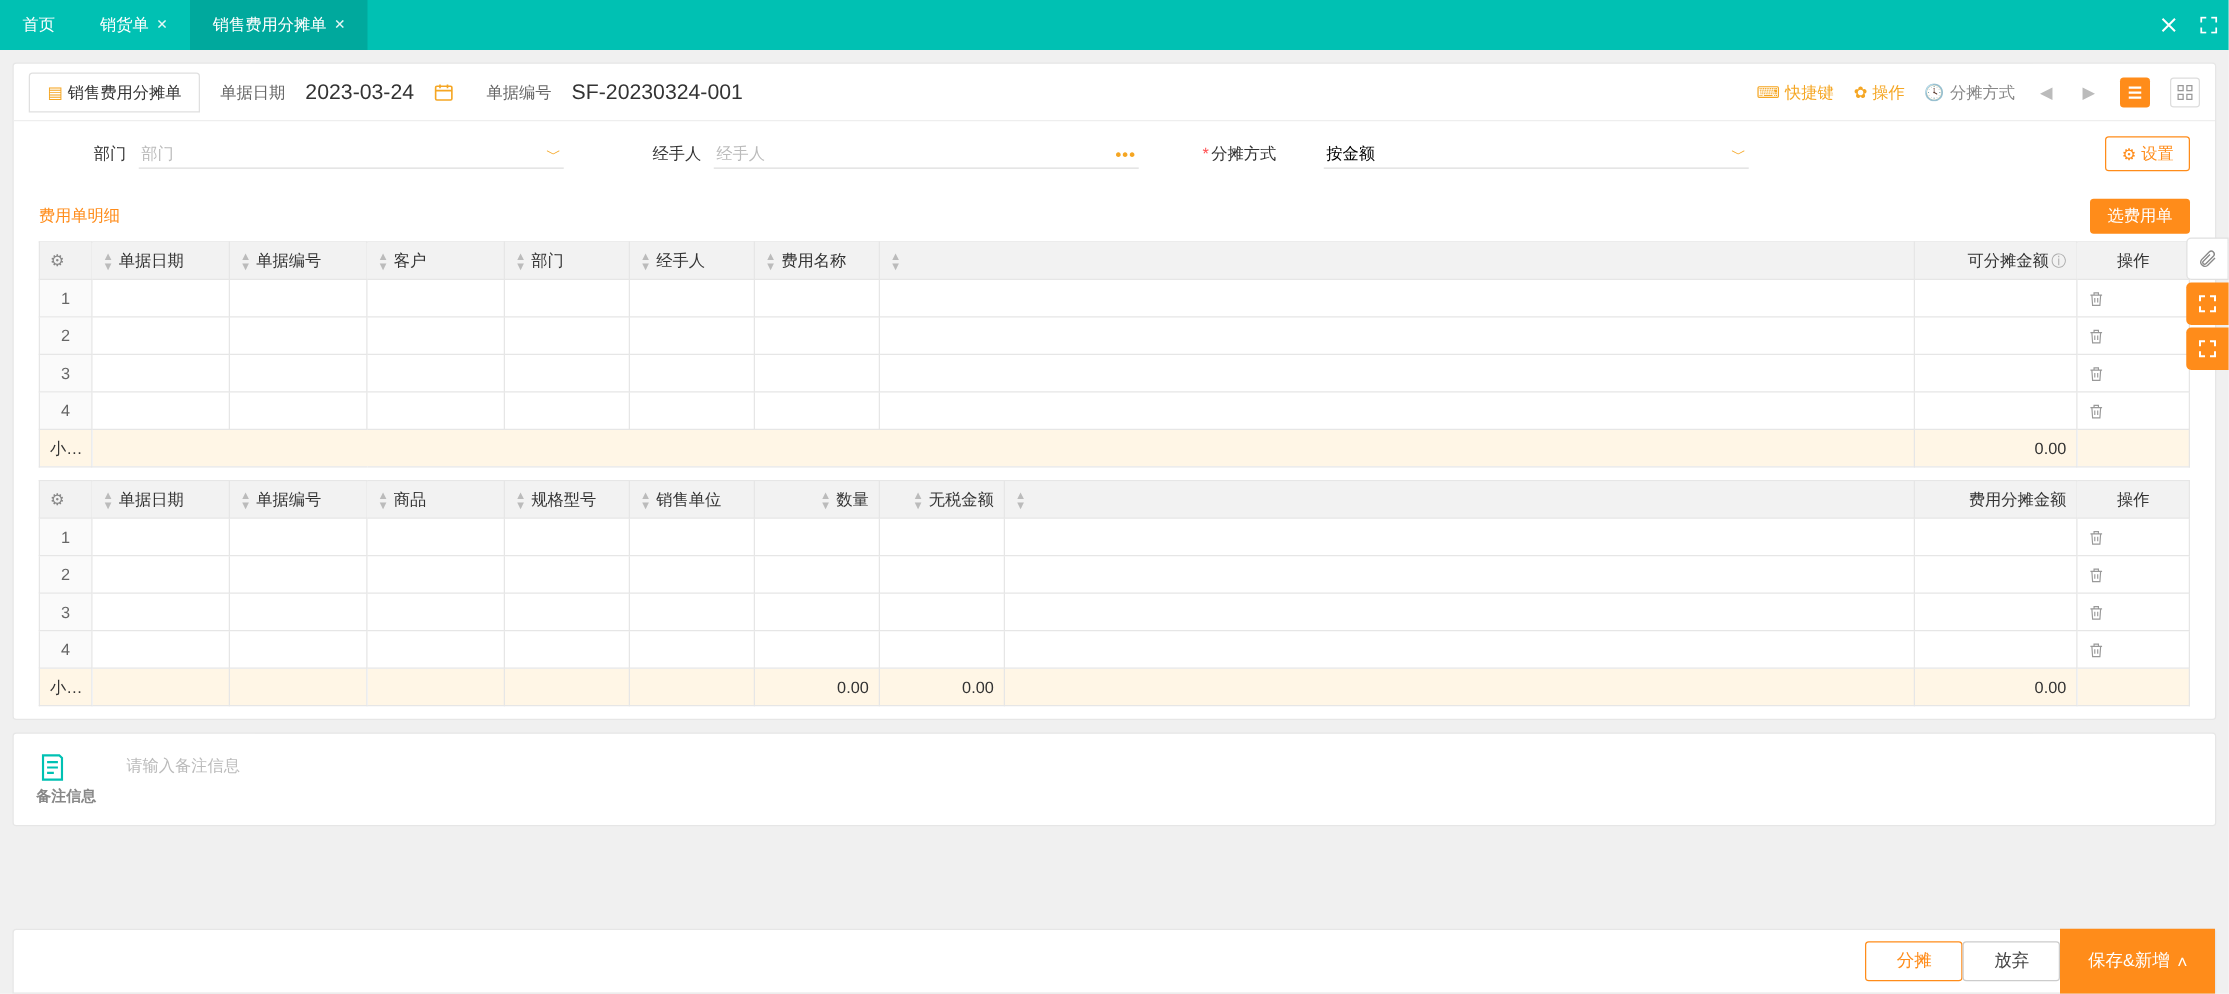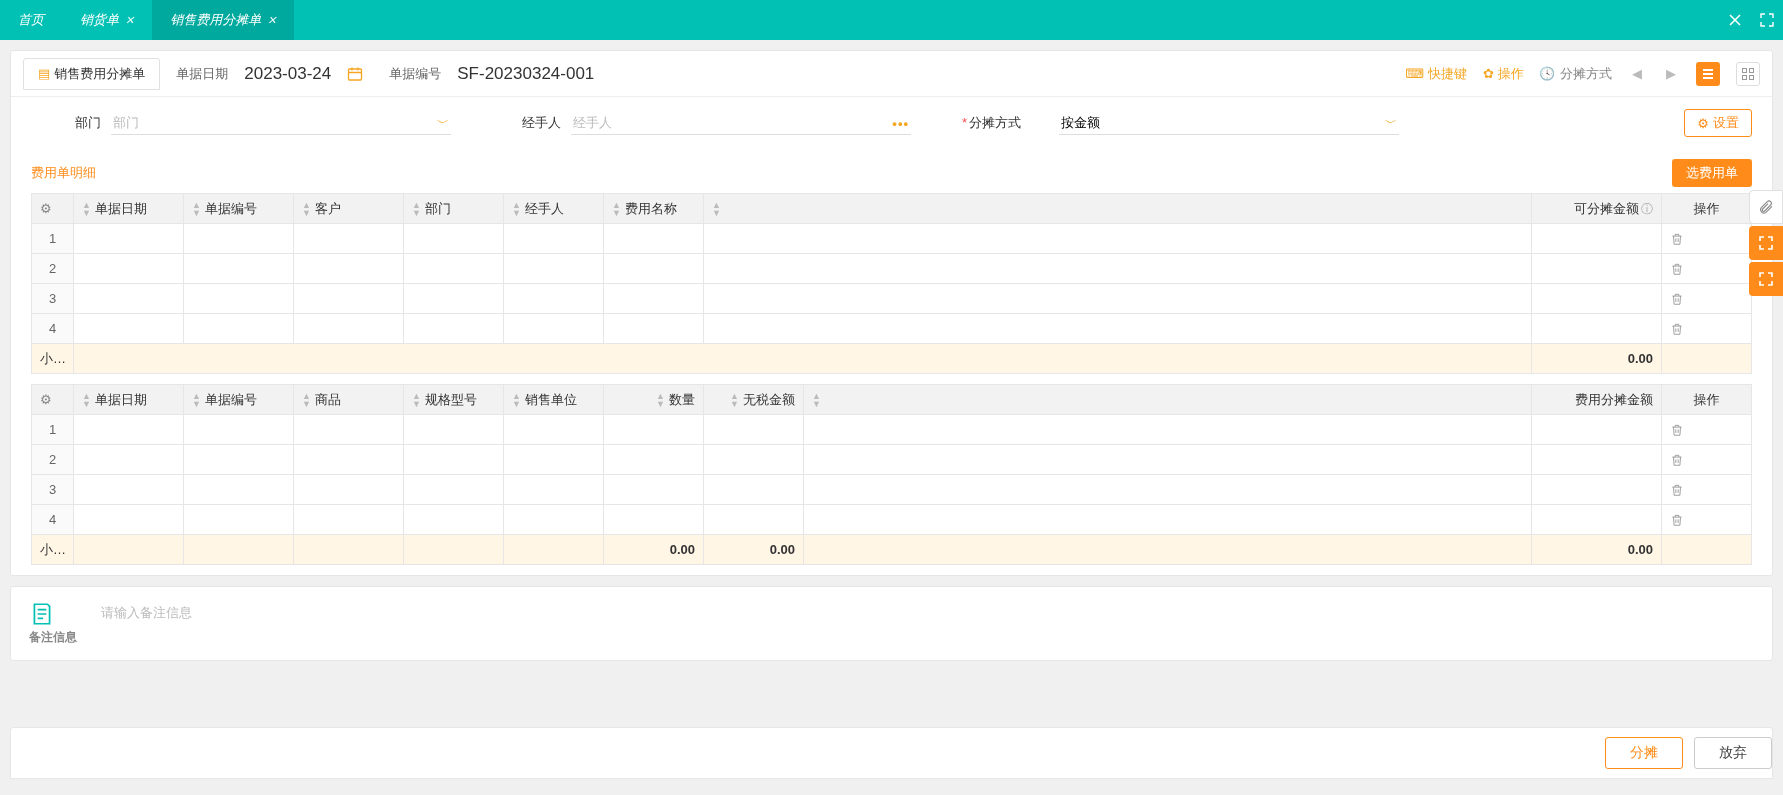--- a/index.html
+++ b/index.html
@@ -1,20 +1,20 @@
 <!DOCTYPE html>
 <html><head>
 <meta charset="utf-8">
 <style>
 * { margin:0; padding:0; box-sizing:border-box; font-family:"Microsoft YaHei","PingFang SC",Arial,sans-serif; }
 body { background:#f0f0f0; font-size:13px; color:#333; width:1783px; height:795px; overflow:hidden; position:relative; }
 
 
 .topbar { background:#00c1b3; height:40px; display:flex; align-items:center; position:relative; }
-.topbar .tab { color:#fff; padding:0 18px; height:40px; line-height:40px; cursor:pointer; font-size:13px; display:flex; align-items:center; gap:6px;font-style:italic; }
+.topbar .tab { color:#fff; padding:0 18px; height:40px; line-height:40px; cursor:pointer; font-size:13px; display:flex; align-items:center; gap:6px; }
 .topbar .tab.active { background:#00a99d; }
 .topbar .tab .close { font-size:11px; opacity:.9; }
 .topbar .right { position:absolute; right:0; top:0; height:40px; display:flex; align-items:center; }
 .topbar .right .btn { width:32px; height:40px; display:flex; align-items:center; justify-content:center; color:#fff; cursor:pointer; }
 
 
 .page { background:#fff; margin:10px 10px 0 10px; border:1px solid #e6e6e6; border-radius:3px; }
 
 
 .hdr { display:flex; align-items:center; height:46px; border-bottom:1px solid #eee; padding:0 12px; gap:16px; }
@@ -49,37 +49,37 @@
 .section { padding:0 20px 10px 20px; }
 .sec-hd { display:flex; align-items:center; justify-content:space-between; margin:8px 0 6px 0; }
 .sec-title { color:#ff8c1a; font-size:13px; }
 
 
 table { border-collapse:collapse; width:100%; table-layout:fixed; }
 th, td { border:1px solid #e6e6e6; padding:0 8px; height:30px; font-size:13px; overflow:hidden; text-overflow:ellipsis; white-space:nowrap; }
 thead th { background:#f2f2f2; color:#333; text-align:left; font-weight:normal; }
 thead th .sort { color:#bbb; font-size:9px; display:inline-block; margin-right:4px; line-height:8px; vertical-align:middle; }
 tbody td.rownum { text-align:center; color:#666; background:#fafafa; }
-tr.subtotal td { background:#fff6e6; font-weight:bold; text-align:right; }
+tr.subtotal td { background:#fff6e6; font-weight:normal; text-align:right; }
 tr.subtotal td.first { text-align:center; font-weight:normal; }
 td.op, th.op { text-align:center; }
 td.op .trash { color:#999; cursor:pointer; }
 .num { text-align:right; }
 .helpic { color:#aaa; font-size:12px; margin-left:2px; }
 
 
 .remark { background:#fff; margin:10px; border:1px solid #e6e6e6; border-radius:3px; display:flex; align-items:center; padding:14px 18px; gap:24px; }
 .remark .ricon { text-align:center; color:#888;font-weight:bold; }
 .remark .ricon svg { color:#00c1b3; }
 .remark .ricon .t { font-size:12px; color:#888; margin-top:2px; }
 .remark textarea { flex:1; border:none; resize:none; height:40px; font-size:13px; outline:none; color:#333; }
 .remark textarea::placeholder { color:#bbb; }
 
 
-.footer { position:absolute; left:10px; right:10px; bottom:16px; background:#fff; border:1px solid #e6e6e6; border-radius:3px 3px 0 0; height:52px; display:flex; align-items:center; justify-content:flex-end; padding:0 0 0 16px; gap:11px; }
+.footer { position:absolute; left:10px; right:10px; bottom:0; background:#fff; border:1px solid #e6e6e6; border-radius:3px 3px 0 0; height:52px; display:flex; align-items:center; justify-content:flex-end; padding:0 0 0 16px; gap:0; }
 .btn-outline2 { border:1px solid #ff8c1a; color:#ff8c1a; background:#fff; border-radius:3px; padding:6px 24px; cursor:pointer; font-size:14px; }
 .btn-plain { border:1px solid #ccc; color:#444; background:#fff; border-radius:3px; padding:6px 24px; cursor:pointer; font-size:14px; }
 .btn-primary { background:#ff8c1a; color:#fff; border:none; padding:0 22px; height:52px; cursor:pointer; font-size:14px; display:flex; align-items:center; gap:6px; }
 
 
 .rail { position:absolute; right:0; top:190px; width:34px; display:flex; flex-direction:column; }
 .rail .ritem { width:34px; height:34px; display:flex; align-items:center; justify-content:center; cursor:pointer; border-top-left-radius:4px; border-bottom-left-radius:4px; margin-bottom:2px; }
 .rail .ritem.off { background:#fff; border:1px solid #e0e0e0; color:#888; }
 .rail .ritem.on { background:#ff8c1a; color:#fff; }
 
@@ -405,20 +405,24 @@
         <path d="M5 3 H17 L19 5 V21 H5 Z M8 8 H16 M8 12 H16 M8 16 H13" fill="none" stroke="#00c1b3" stroke-width="1.6"></path>
       </svg>
     <div class="t">备注信息</div>
   </div>
   <textarea placeholder="请输入备注信息" style=""></textarea>
 </div>
 
 <div class="footer">
   <button class="btn-outline2">分摊</button>
   <button class="btn-plain">放弃</button>
+  <button class="btn-primary">
+      <span>保存&amp;新增</span>
+      <span>˄</span>
+    </button>
 </div>
 
 <div class="rail">
   <div class="ritem off">
       <svg width="16" height="16" viewBox="0 0 24 24">
         <path d="M21 11 L12 20 A5 5 0 0 1 5 13 L14 4 A3.5 3.5 0 0 1 19 9 L10 18 A2 2 0 0 1 7 15 L15 7" fill="none" stroke="#888" stroke-width="1.6"></path>
       </svg>
     </div>
   <div class="ritem on">
       <svg width="16" height="16" viewBox="0 0 16 16">

